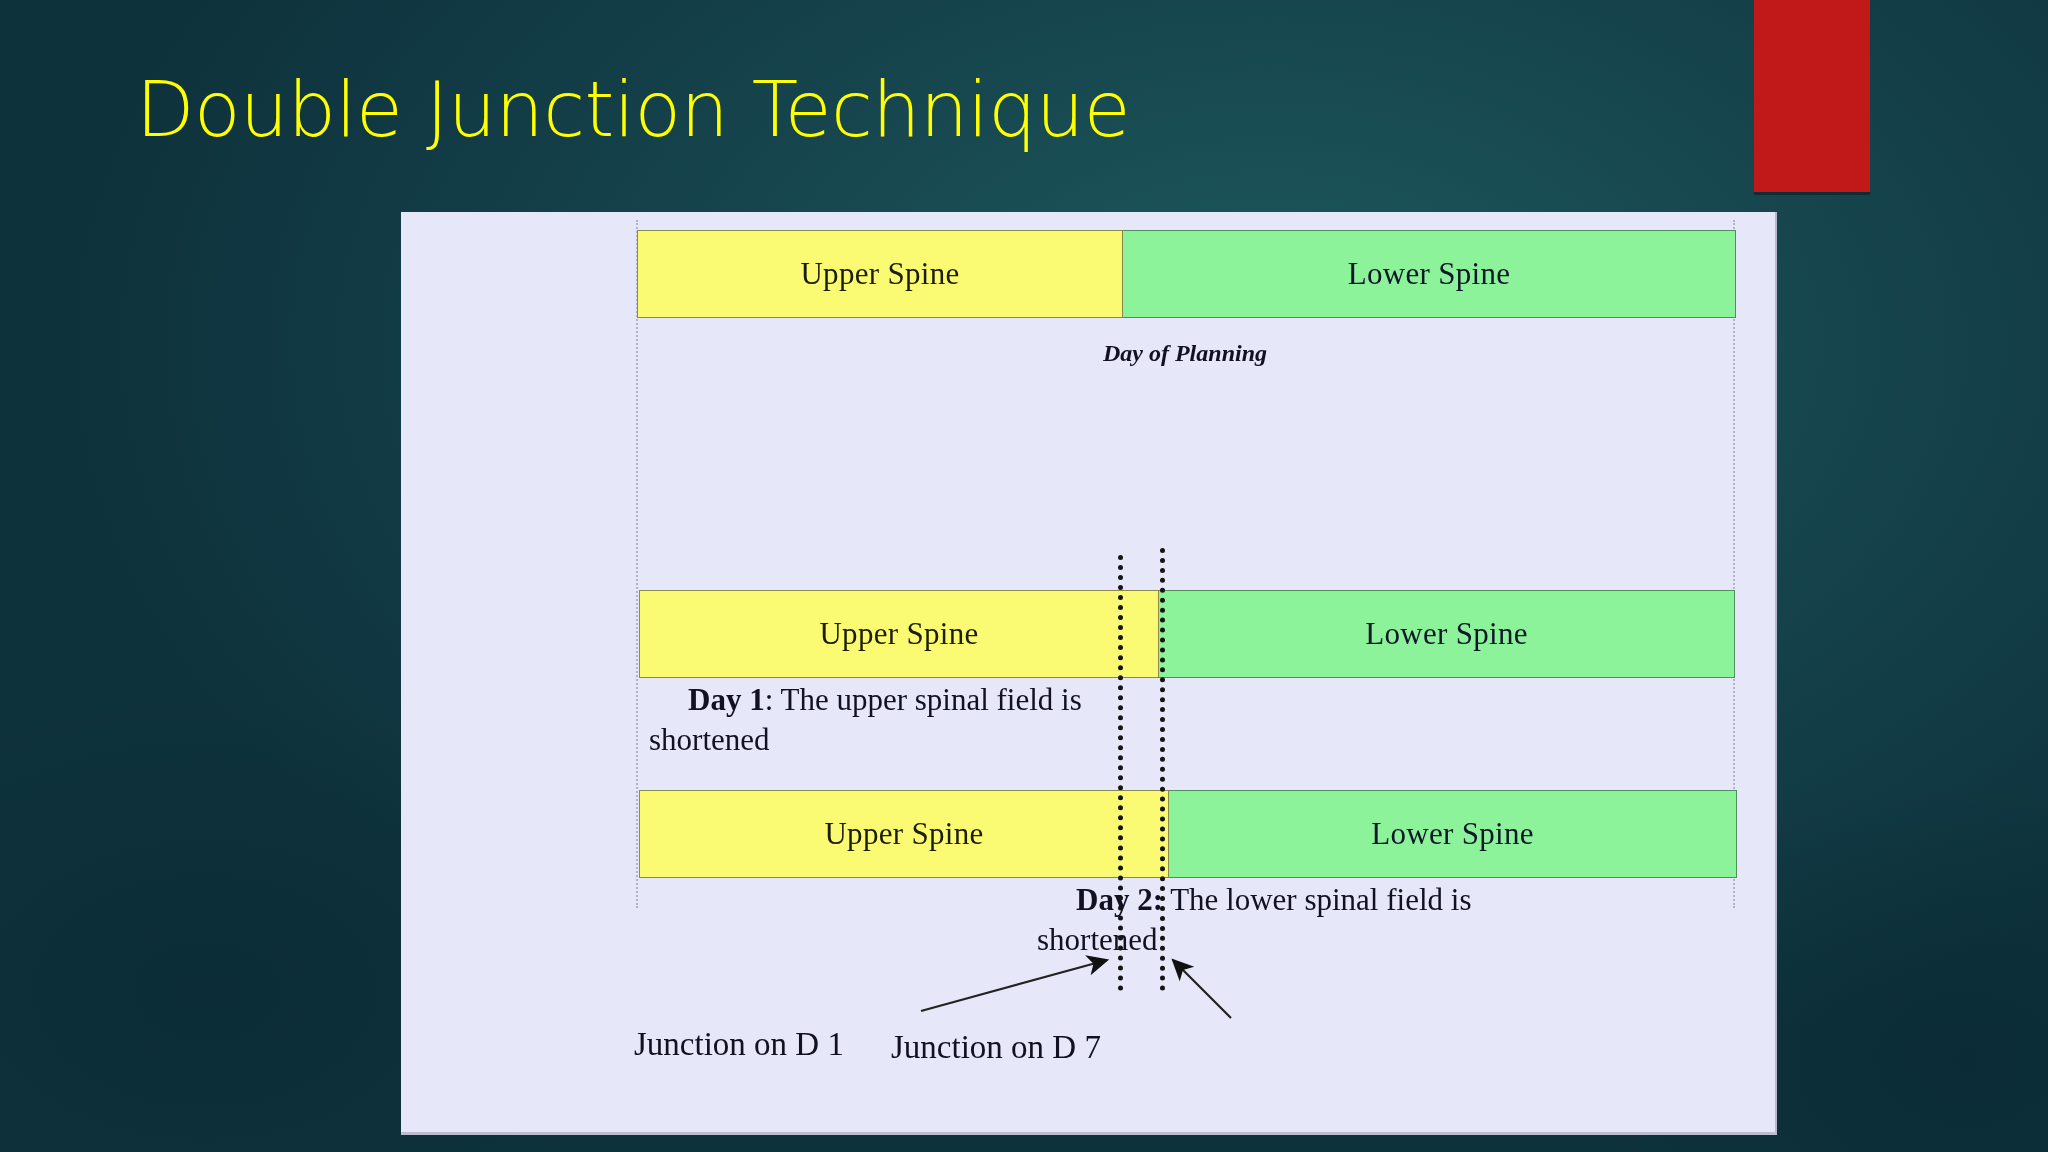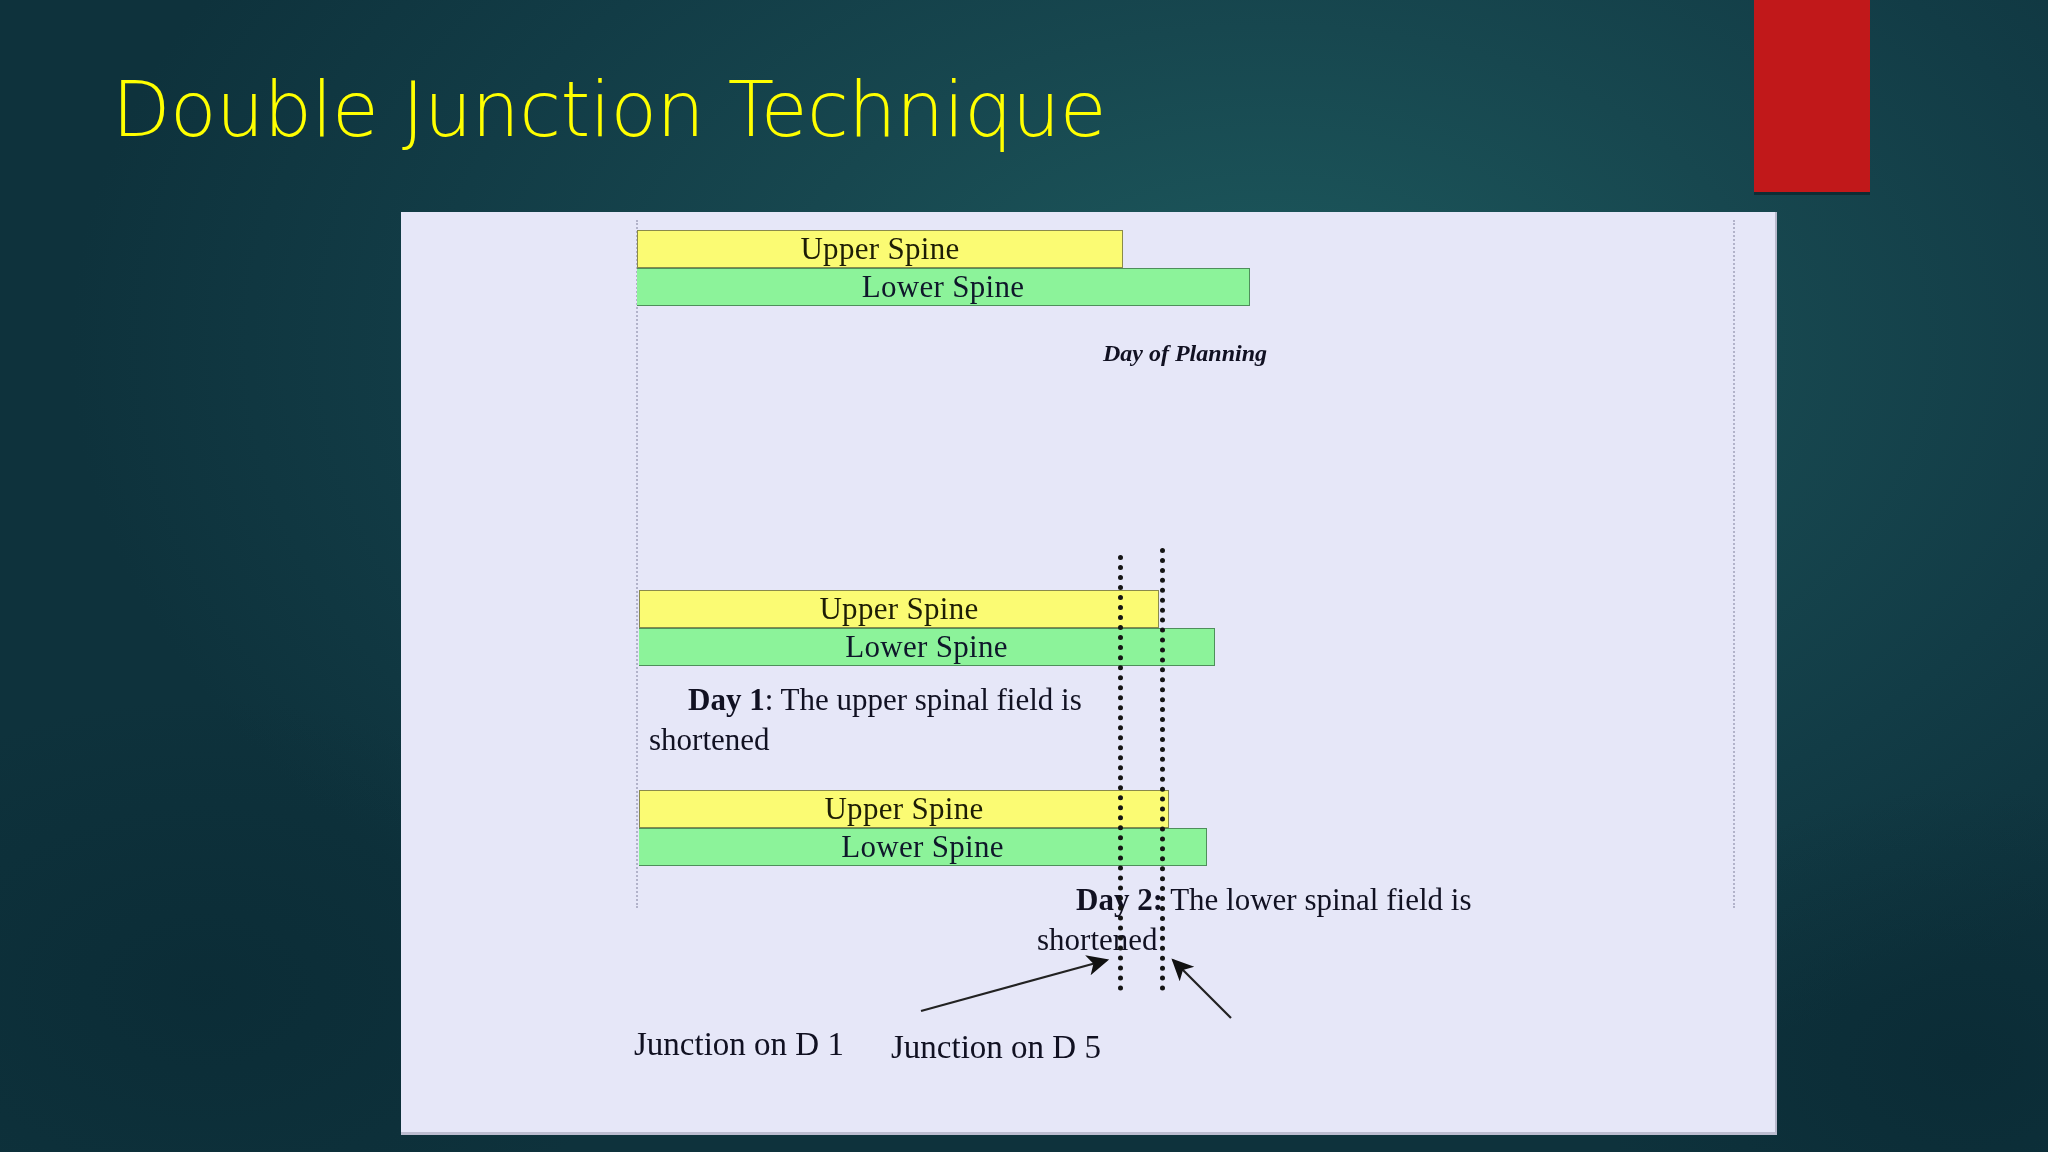--- a/index.html
+++ b/index.html
@@ -30,21 +30,21 @@
     inset: 0;
     background:
       radial-gradient(ellipse 620px 420px at 10% 86%, rgba(9,40,50,0.55) 0%, rgba(9,40,50,0) 70%),
       radial-gradient(ellipse 520px 380px at 96% 92%, rgba(8,38,48,0.5) 0%, rgba(8,38,48,0) 72%);
     pointer-events: none;
   }
 
   
   .slide-title {
     position: absolute;
-    left: 112px;
+    left: 136px;
     top: 65px;
     font-family: "DejaVu Sans", sans-serif;
     font-size: 76px;
     font-weight: 300;
     letter-spacing: -0.5px;
     color: #ffff00;
     white-space: nowrap;
     z-index: 5;
   }
 
@@ -92,21 +92,20 @@
     opacity: 0.85;
   }
   .frame-edge.left  { left: 235px; }
   .frame-edge.right { left: 1332px; }
 
   
   .bar-row {
     position: absolute;
     display: flex;
     height: 88px;
-    flex-direction: column;
   }
   .bar {
     display: flex;
     align-items: center;
     justify-content: center;
     box-sizing: border-box;
     font-family: "Liberation Serif", serif;
     font-size: 31px;
     letter-spacing: 0.3px;
   }
@@ -246,17 +245,17 @@
         <defs>
           <marker id="ah" markerWidth="11" markerHeight="11" refX="9" refY="5.5" orient="auto" markerUnits="strokeWidth">
             <path d="M0,0.8 L10,5.5 L0,10.2 L2.6,5.5 Z" fill="#111"></path>
           </marker>
         </defs>
         <line x1="520" y1="799" x2="706" y2="748" stroke="#222" stroke-width="2.2" marker-end="url(#ah)"></line>
         <line x1="830" y1="806" x2="772" y2="748" stroke="#222" stroke-width="2.2" marker-end="url(#ah)"></line>
       </svg>
 
       <div class="caption" id="label-d1">Junction on D 1</div>
-      <div class="caption" id="label-d2">Junction on D 5</div>
+      <div class="caption" id="label-d2">Junction on D 7</div>
 
     </div>
   </div>
 </div>
 
 </body></html>

